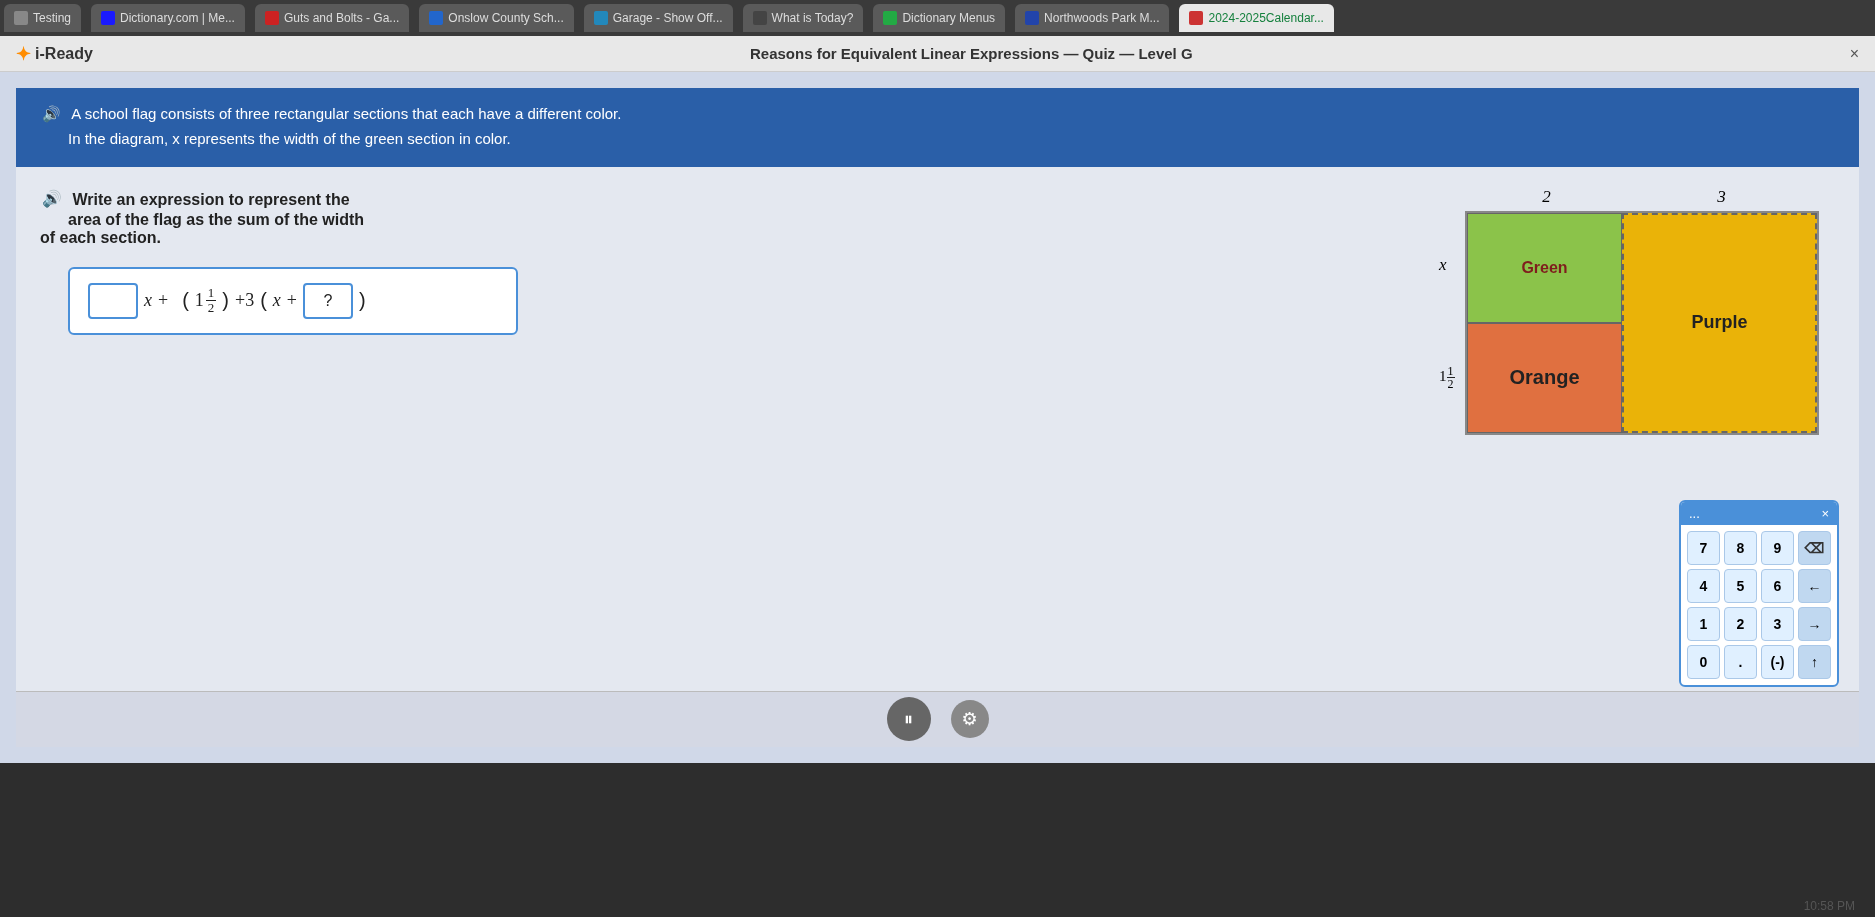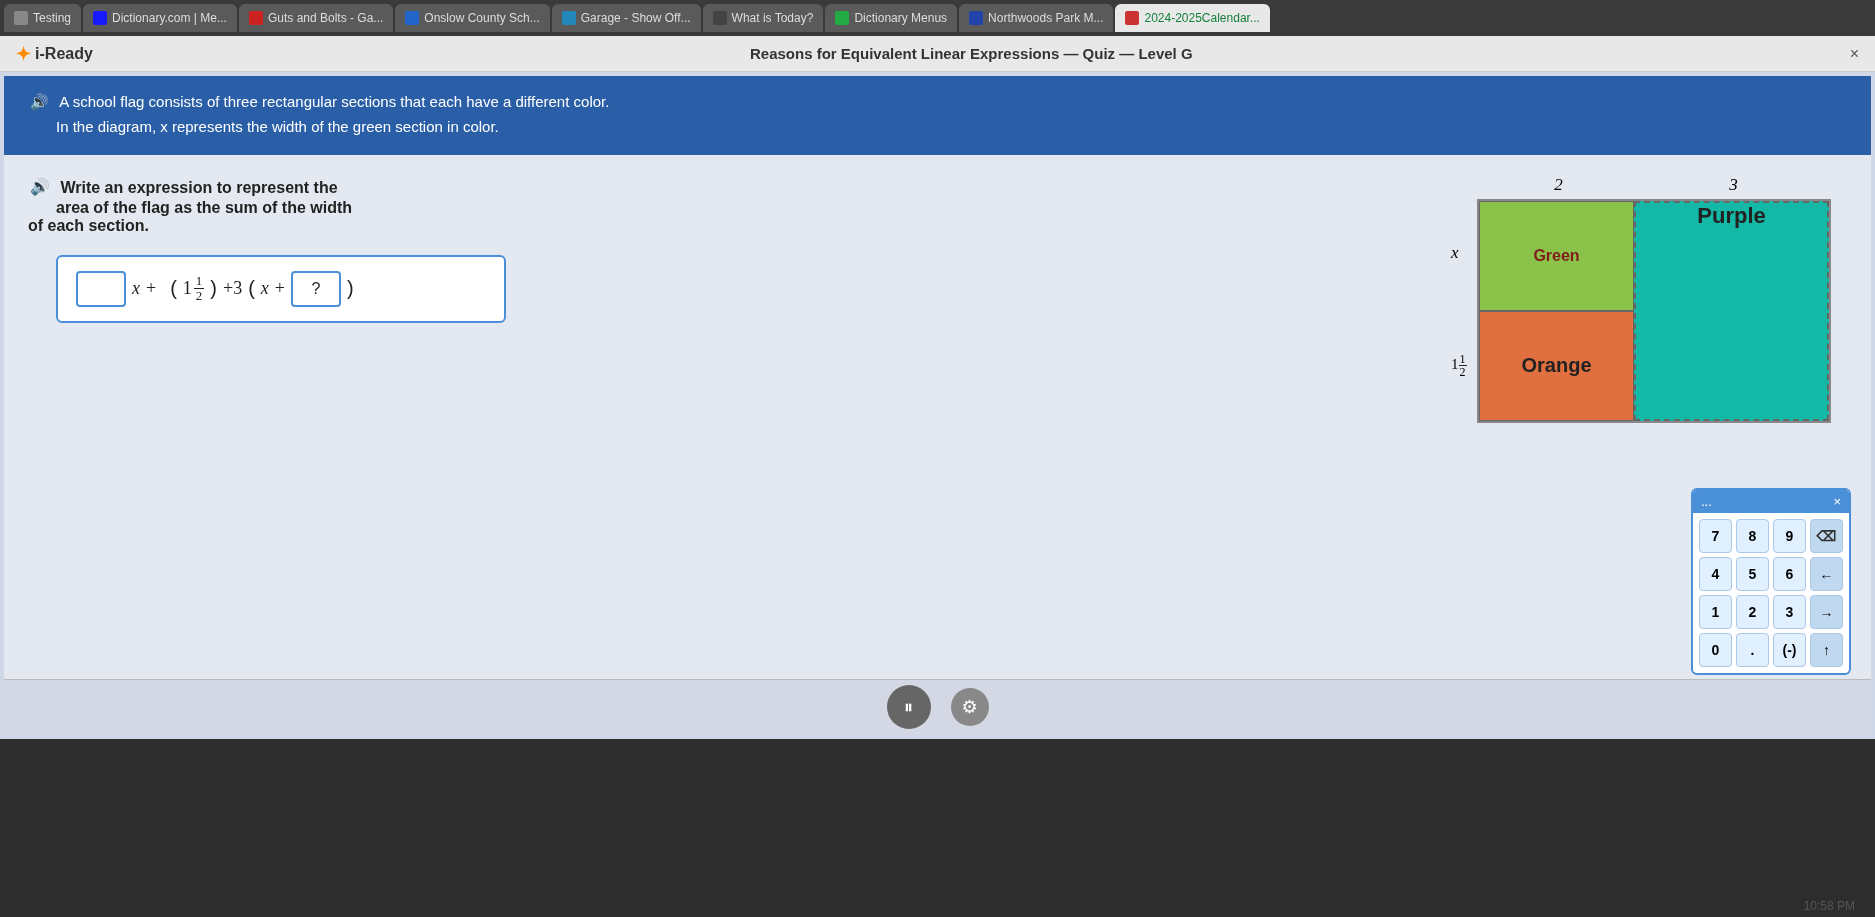--- a/index.html
+++ b/index.html
@@ -12,21 +12,21 @@
       position: relative;
     }
 
     
     .browser-tabs {
       display: flex;
       align-items: center;
       background: #3a3a3a;
       height: 36px;
       padding: 0 4px;
-      gap: 2px;
+      gap: 10px;
       overflow: hidden;
     }
     .tab {
       display: flex;
       align-items: center;
       height: 28px;
       padding: 0 10px;
       background: #5a5a5a;
       border-radius: 6px 6px 0 0;
       font-size: 12px;
@@ -122,21 +122,21 @@
     }
     .iready-close {
       font-size: 16px;
       cursor: pointer;
       color: #555;
     }
 
     
     .question-area {
       background: #d0d8e8;
-      padding: 4px;
+      padding: 16px;
     }
 
     .question-header {
       background: #2a5fa8;
       color: white;
       padding: 14px 24px;
       font-size: 15px;
       line-height: 1.5;
     }
     .question-header p { margin-bottom: 2px; }
@@ -263,25 +263,26 @@
       background: #e07040;
       border: 1px solid #666;
       display: flex;
       align-items: center;
       justify-content: center;
       font-size: 20px;
       font-weight: bold;
       color: #222;
     }
     .cell-purple {
-      background: #14b8a6;
+      background: #eab308;
       border: 1px dashed #555;
       display: flex;
-      justify-content: center;
-      font-size: 22px;
+      align-items: center;
+      justify-content: center;
+      font-size: 18px;
       font-weight: bold;
       color: #222;
       grid-row: 1 / 3;
     }
 
     
     .calculator {
       position: absolute;
       bottom: 60px;
       right: 20px;

